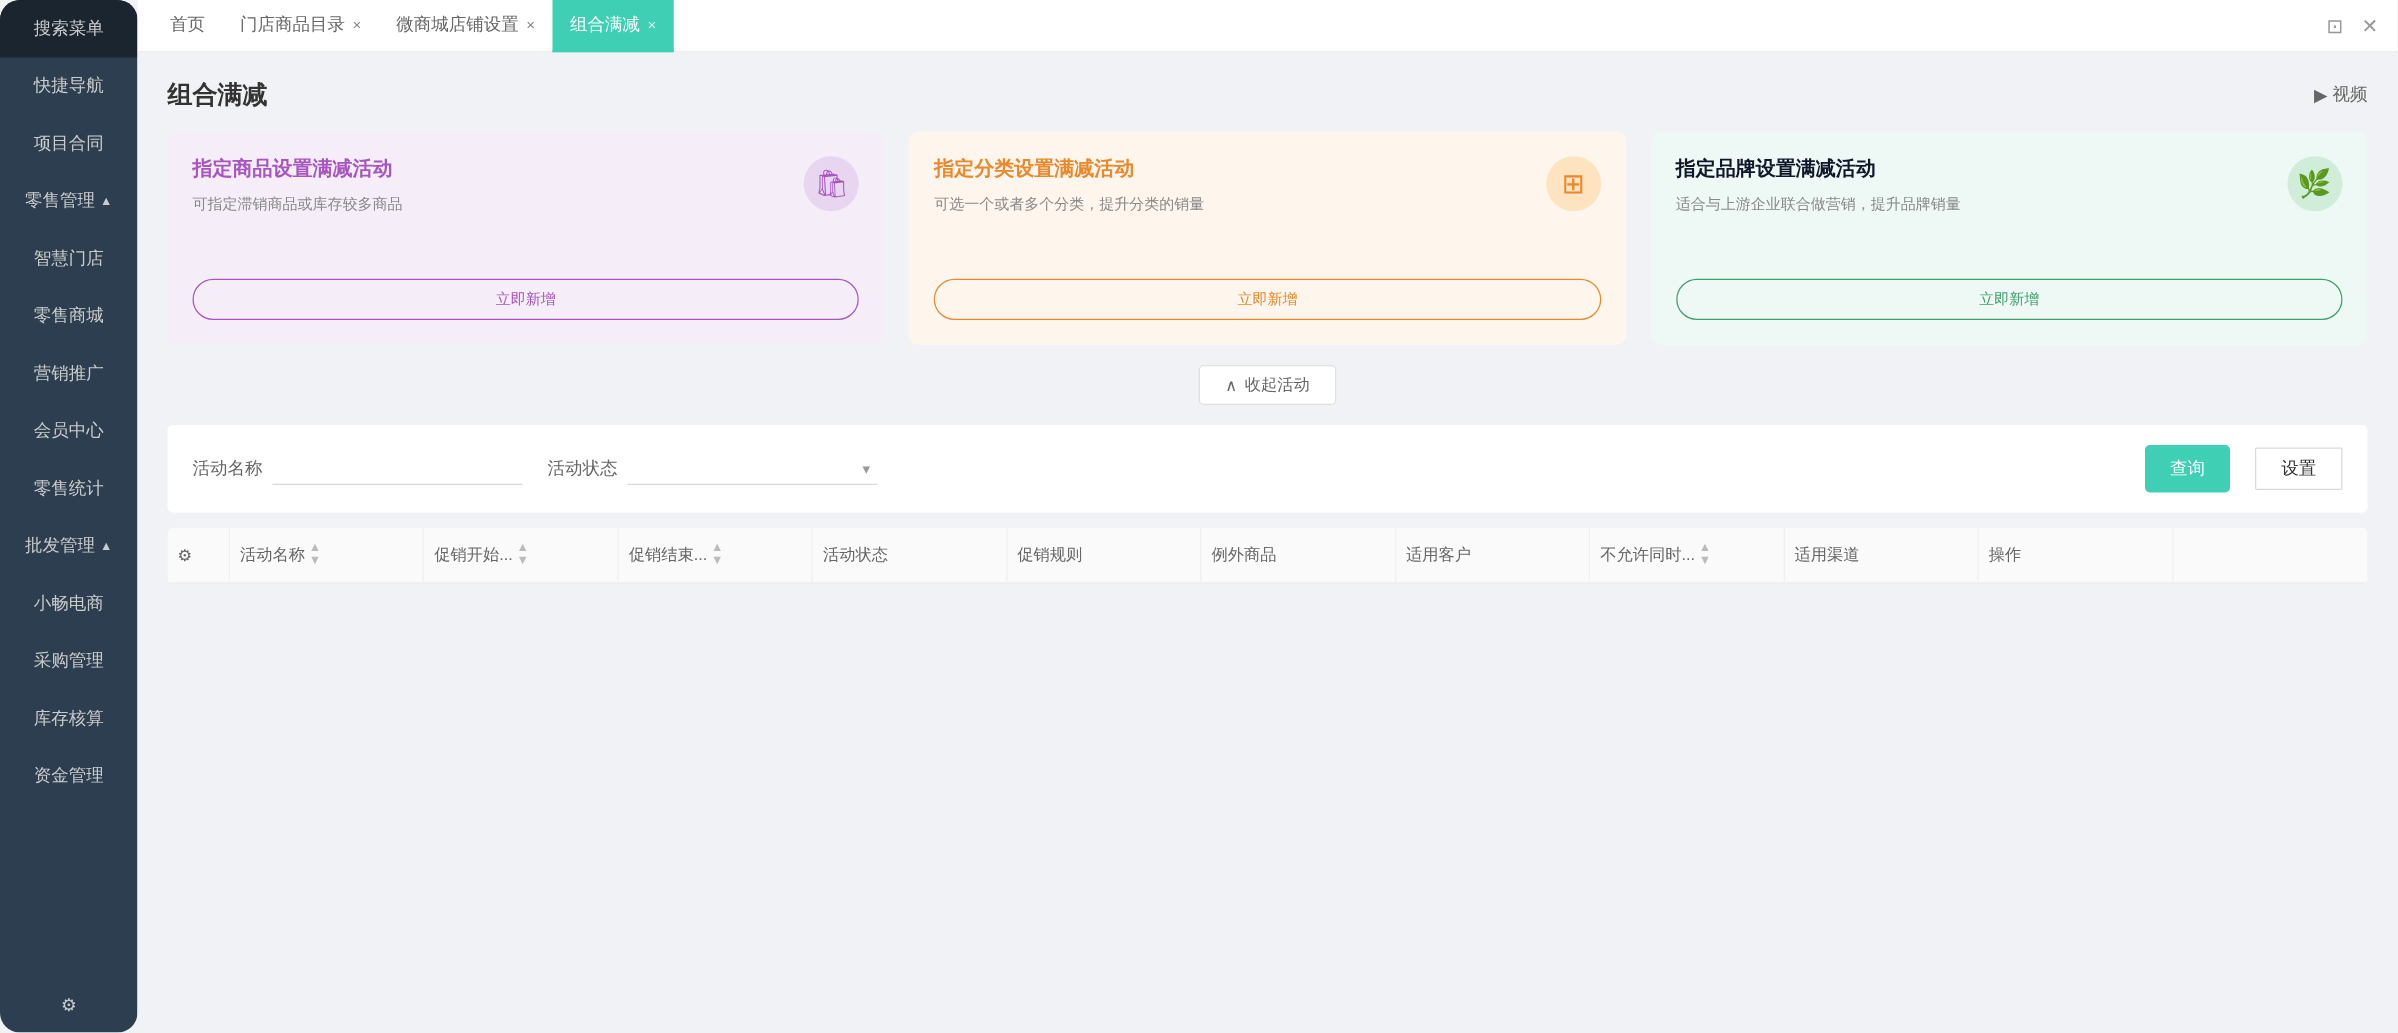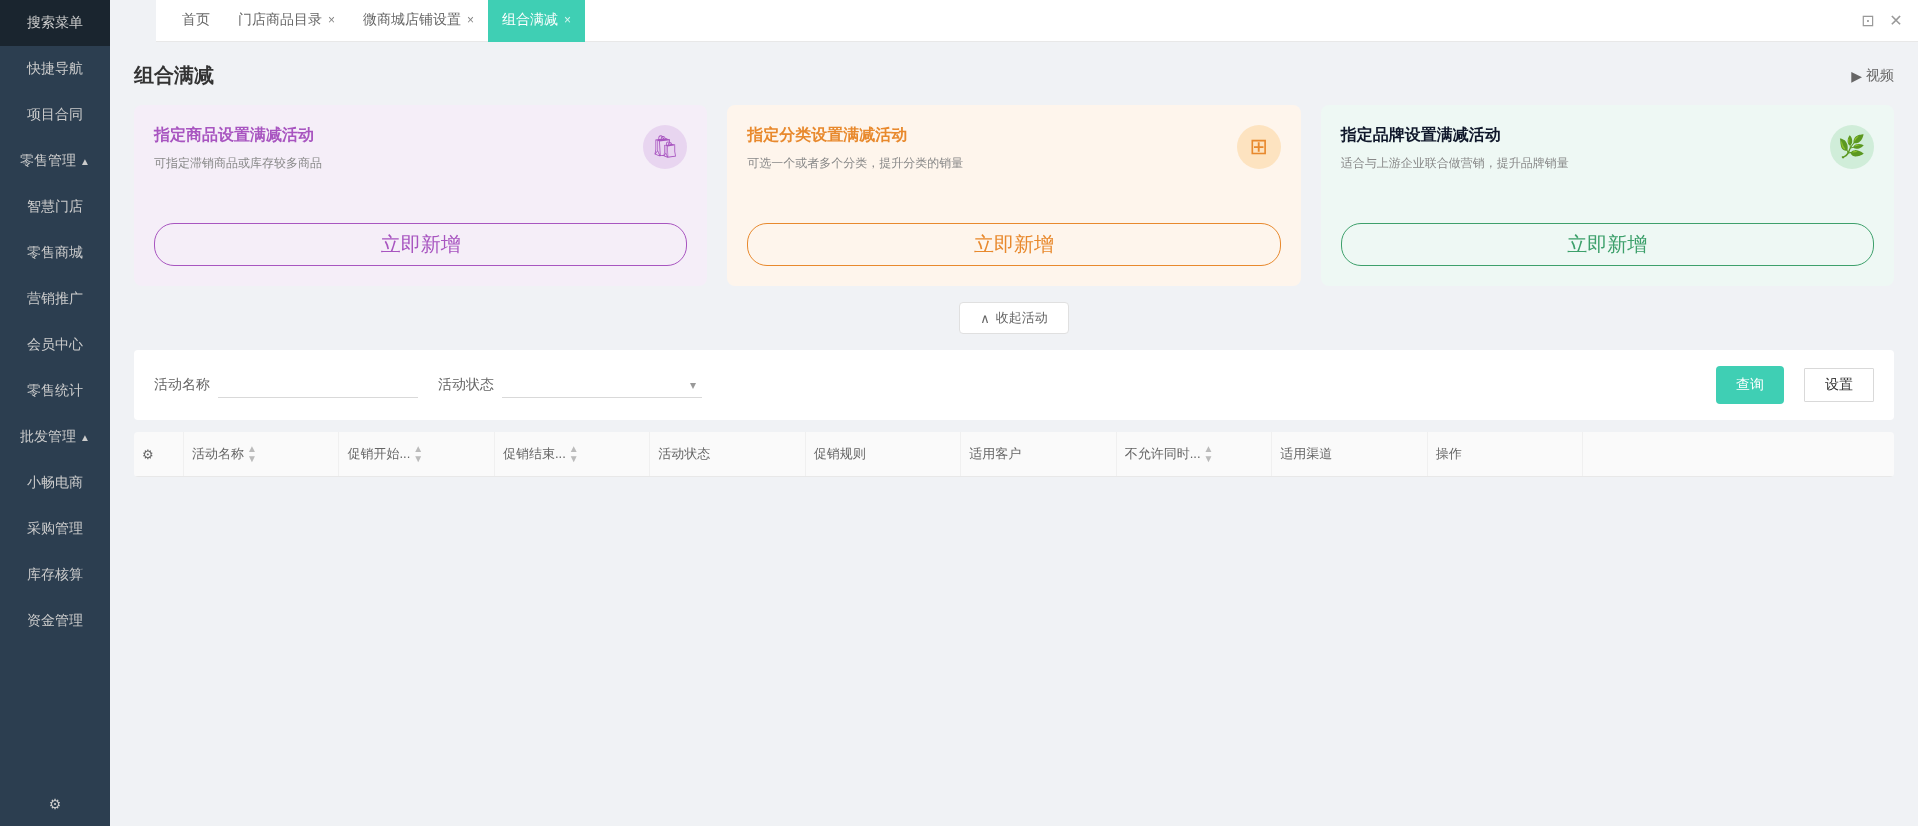--- a/index.html
+++ b/index.html
@@ -9,20 +9,21 @@
     .sidebar {
       width: 110px;
       background: #2c3e50;
       display: flex;
       flex-direction: column;
       align-items: center;
       padding-top: 0;
       flex-shrink: 0;
       height: 100%;
       overflow: hidden;
+      border-radius: 16px;
     }
     .sidebar-search {
       width: 100%;
       background: #1a252f;
       color: #ccc;
       text-align: center;
       padding: 14px 0;
       font-size: 14px;
       cursor: pointer;
     }
@@ -59,21 +60,20 @@
 
     
     .tab-bar {
       background: #fff;
       display: flex;
       align-items: center;
       border-bottom: 1px solid #e8e8e8;
       padding: 0 12px;
       height: 42px;
       flex-shrink: 0;
-      margin-left: 46px;
     }
     .tab {
       padding: 0 14px;
       height: 42px;
       display: flex;
       align-items: center;
       cursor: pointer;
       font-size: 14px;
       color: #666;
       border-bottom: 2px solid transparent;
@@ -176,21 +176,21 @@
     .card-purple .card-icon { background: #e8d5f0; color: #a855c0; }
     .card-orange .card-icon { background: #fde3c0; color: #e8892d; }
     .card-green .card-icon { background: #d0edd9; color: #3da06b; }
 
     .card-btn {
       margin-top: 14px;
       border: 1px solid;
       background: transparent;
       border-radius: 20px;
       padding: 7px 0;
-      font-size: 20px;
+      font-size: 12px;
       cursor: pointer;
     }
     .card-purple .card-btn { border-color: #a855c0; color: #a855c0; }
     .card-orange .card-btn { border-color: #e8892d; color: #e8892d; }
     .card-green .card-btn { border-color: #3da06b; color: #3da06b; }
 
     
     .collapse-bar {
       display: flex;
       justify-content: center;
@@ -498,20 +498,23 @@
               <span>▼</span>
             </span>
         </div>
         <div class="th">
           <span>活动状态</span>
         </div>
         <div class="th">
           <span>促销规则</span>
         </div>
         <div class="th">
+          <span>例外商品</span>
+        </div>
+        <div class="th">
           <span>适用客户</span>
         </div>
         <div class="th">
           <span>不允许同时...</span>
           <span class="sort-icon">
               <span>▲</span>
               <span>▼</span>
             </span>
         </div>
         <div class="th">

